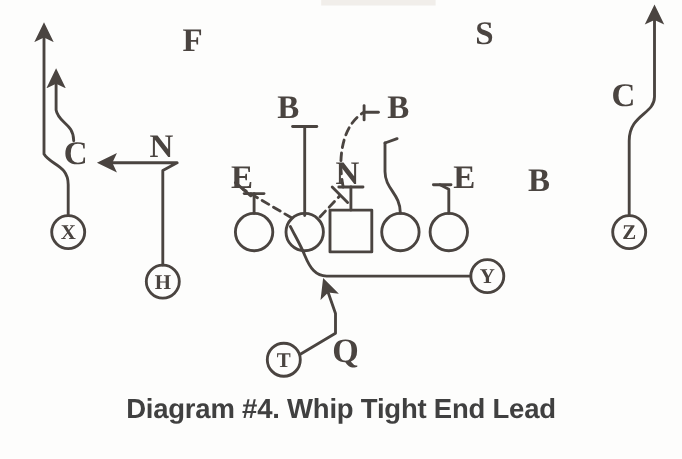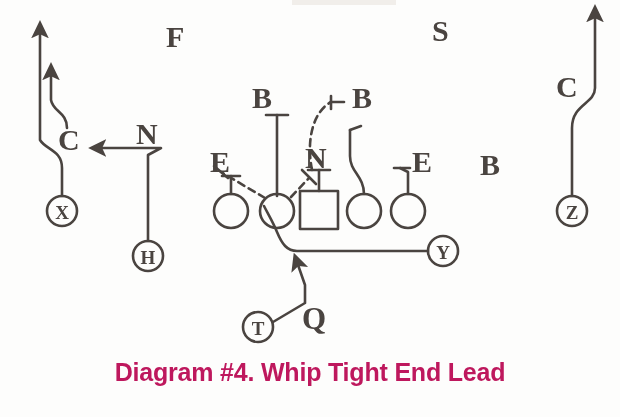--- a/index.html
+++ b/index.html
@@ -48,21 +48,21 @@
   #caption {
     position: absolute;
     left: 0;
     top: 358px;
     width: 620px;
     text-align: center;
     font-family: "Liberation Sans", sans-serif;
     font-weight: bold;
     font-size: 25px;
     letter-spacing: -0.2px;
-    color: #be185d;
+    color: #404040;
   }
   .smudge {
     position: absolute;
     background: #e8e2db;
     opacity: 0.55;
   }
 </style>
 </head>
 <body>
 

